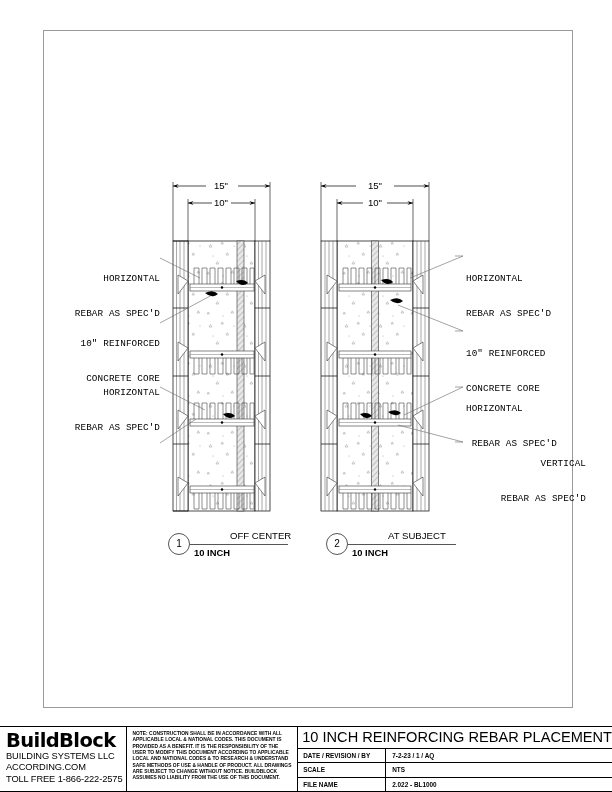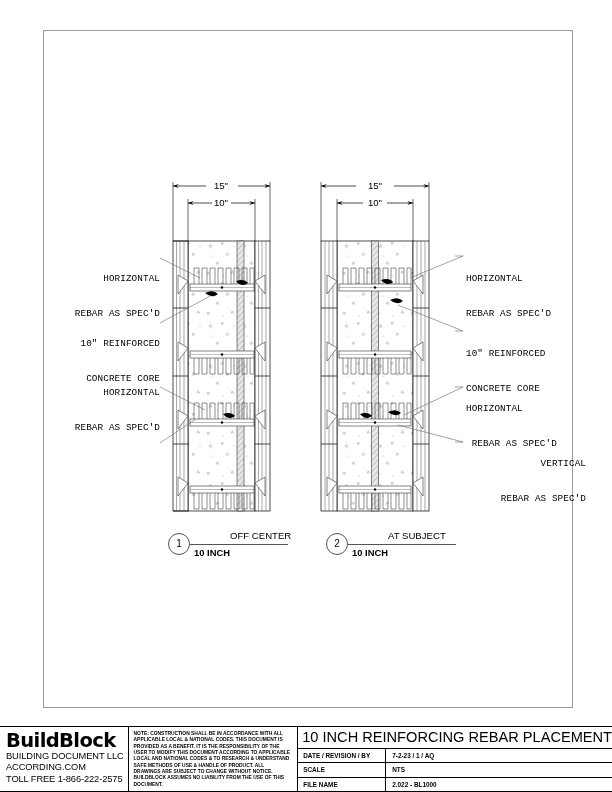--- a/index.html
+++ b/index.html
@@ -545,21 +545,21 @@
     <div class="bub">2</div>
     <div class="t1">AT SUBJECT</div>
     <div class="rule" style="width:108px;"></div>
     <div class="t2">10 INCH</div>
   </div>
 
   <div class="titleblock">
 
     <div class="tb-logo">
       <div class="brand">BuildBlock</div>
-      <div class="sub">BUILDING DOCUMENT LLC</div>
+      <div class="sub">BUILDING SYSTEMS LLC</div>
       <div class="sub">ACCORDING.COM</div>
       <div class="sub">TOLL FREE 1-866-222-2575</div>
     </div>
 
     <div class="tb-note">NOTE: CONSTRUCTION SHALL BE IN ACCORDANCE WITH ALL APPLICABLE LOCAL &amp; NATIONAL CODES. THIS DOCUMENT IS PROVIDED AS A BENEFIT. IT IS THE RESPONSIBILITY OF THE USER TO MODIFY THIS DOCUMENT ACCORDING TO APPLICABLE LOCAL AND NATIONAL CODES &amp; TO RESEARCH &amp; UNDERSTAND SAFE METHODS OF USE &amp; HANDLE OF PRODUCT. ALL DRAWINGS ARE SUBJECT TO CHANGE WITHOUT NOTICE. BUILDBLOCK ASSUMES NO LIABILITY FROM THE USE OF THIS DOCUMENT.</div>
 
     <div class="tb-right">
       <div class="tb-title">10 INCH REINFORCING REBAR PLACEMENT</div>
 
       <div class="tb-row">

